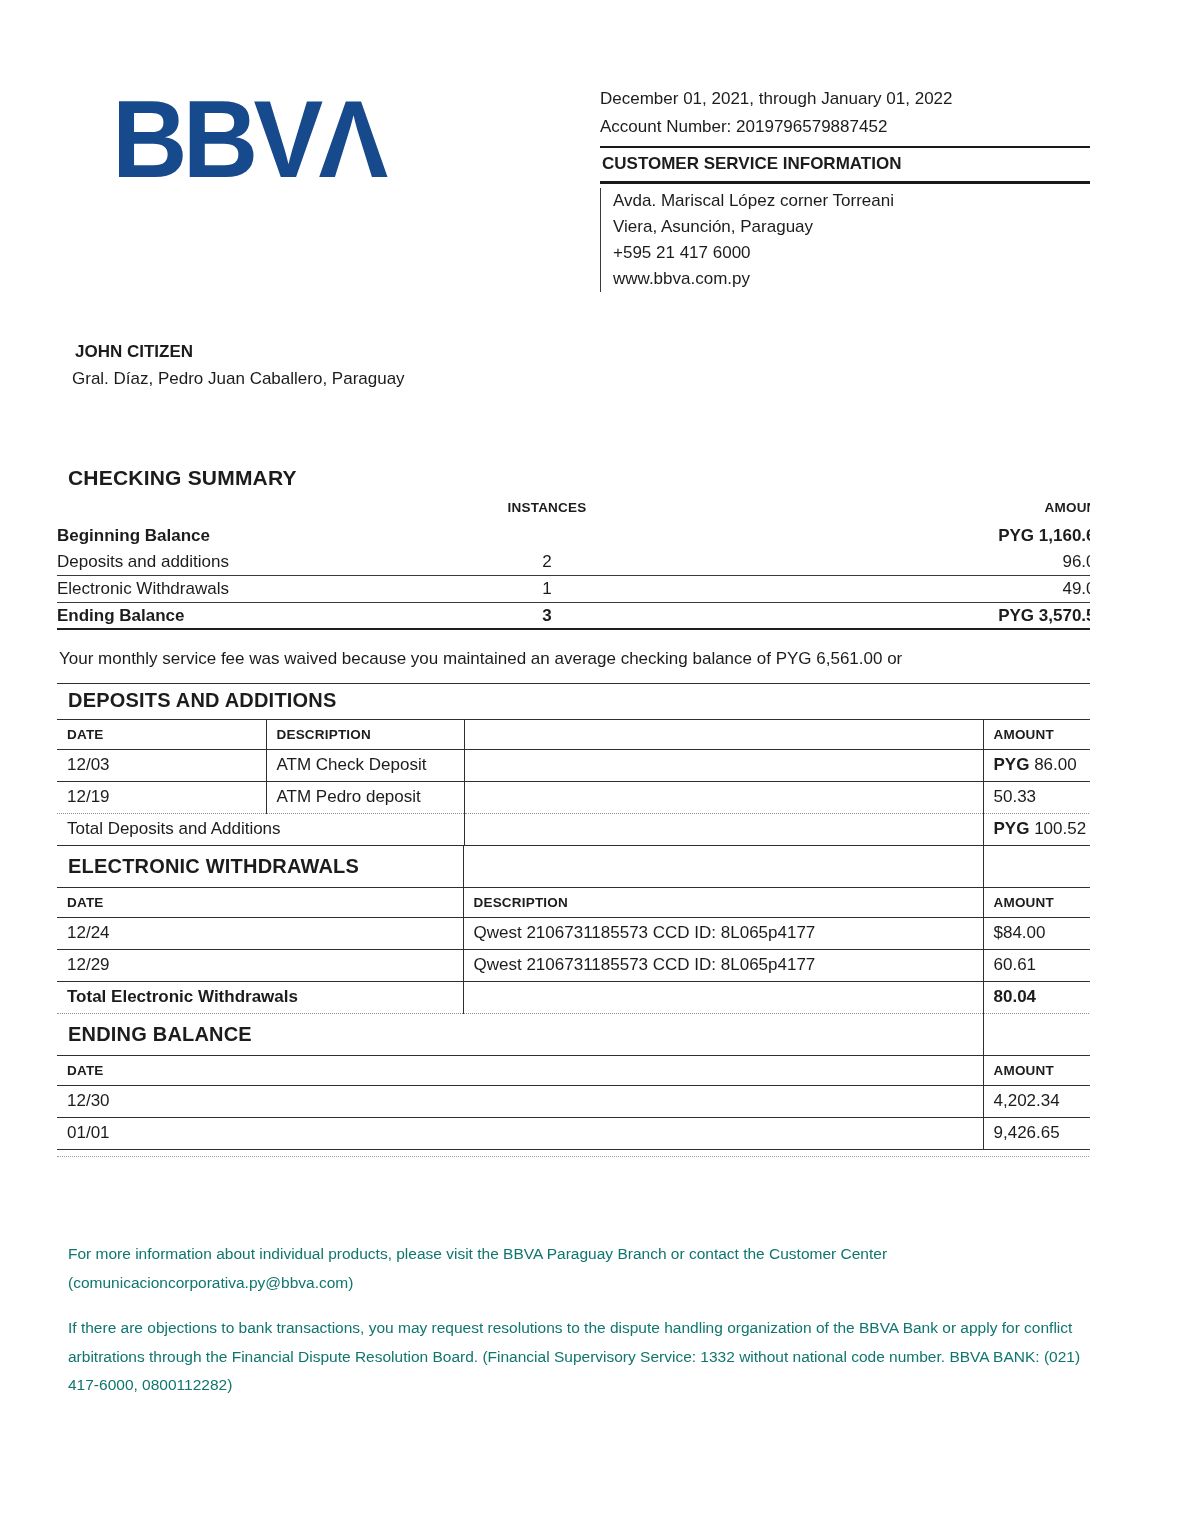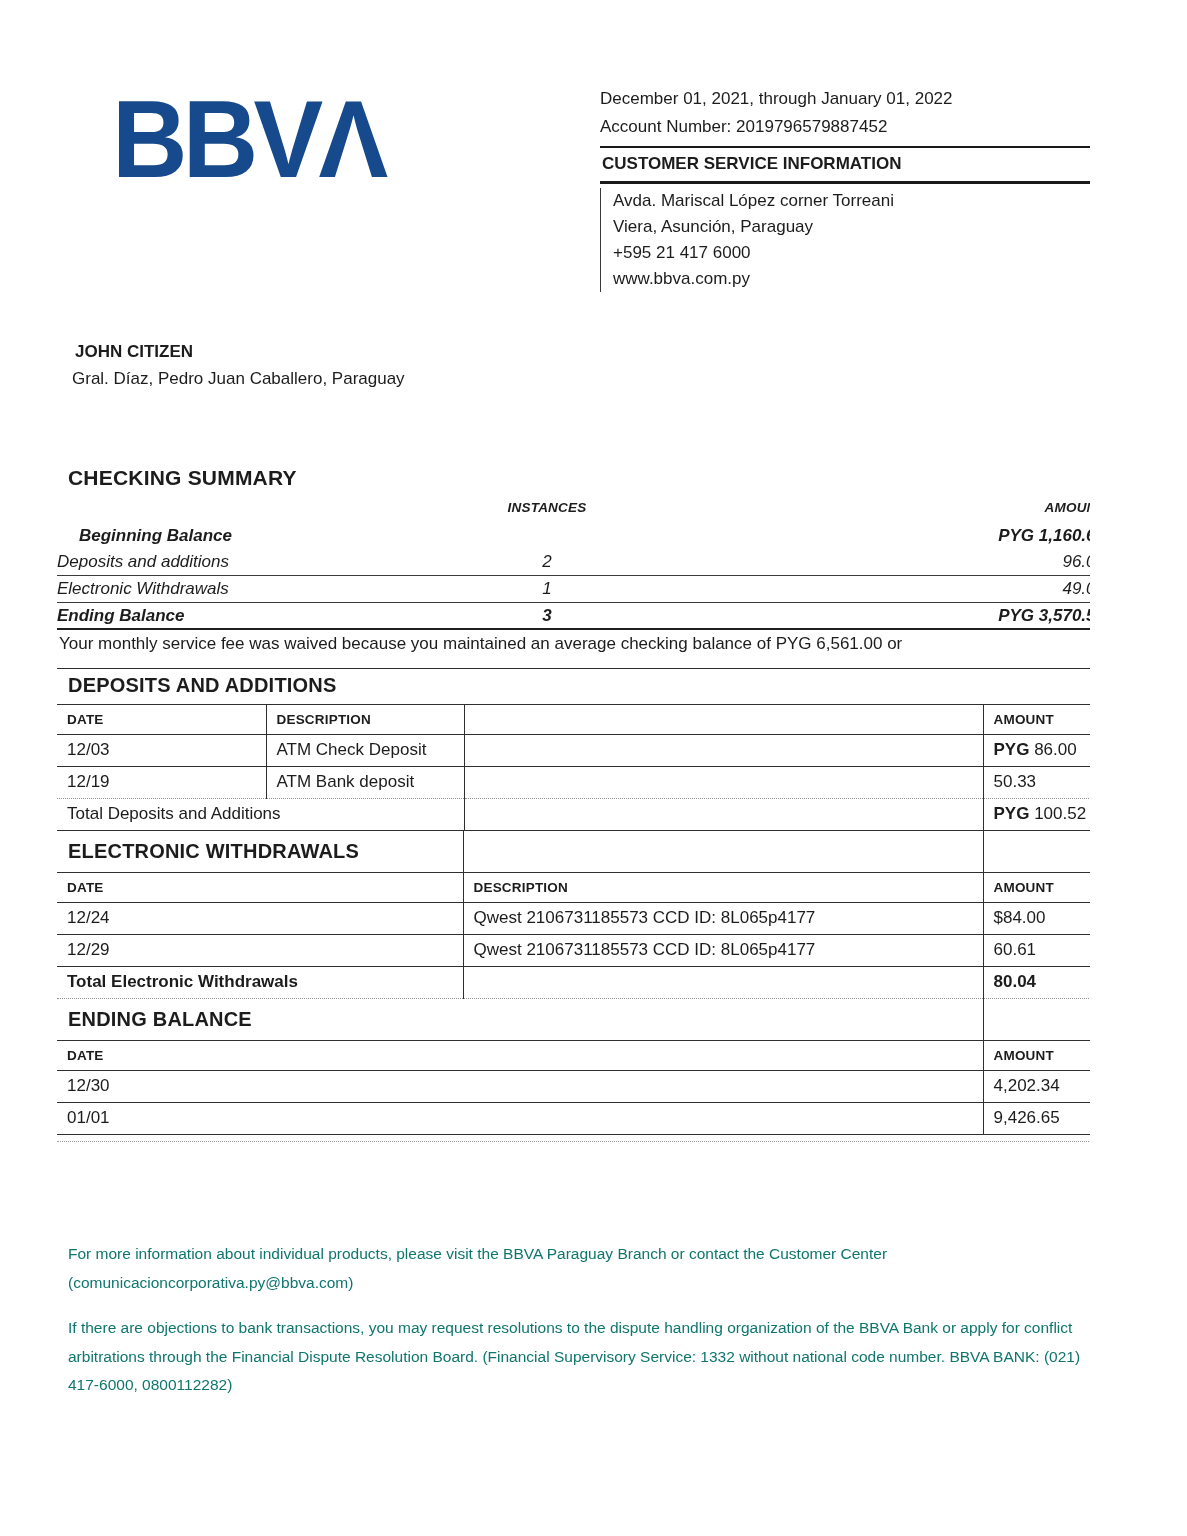--- a/index.html
+++ b/index.html
@@ -44,30 +44,30 @@
   .contact-values { flex: 1; border-left: 1px solid #3a3a3a; padding-left: 12px; line-height: 26px; }
 
   
   .customer { position: absolute; left: 72px; top: 338px; font-size: 17px; line-height: 27px; }
   .customer .name { font-weight: bold; padding-left: 3px; }
 
   
   .content { position: absolute; left: 57px; top: 466px; width: 1050px; }
 
   .summary-title { font-size: 21px; font-weight: bold; padding-left: 11px; letter-spacing: 0.2px; }
-  .sum-grid { display: grid; grid-template-columns: 400px 180px 1fr; align-items: center; font-style: italic; }
+  .sum-grid { display: grid; grid-template-columns: 400px 180px 1fr; align-items: center; }
   .sum-head { margin-top: 10px; font-size: 13.5px; font-weight: bold; letter-spacing: 0.2px; }
   .sum-row { font-size: 17px; height: 27px; }
-  .sum-row.first { margin-top: 7px; margin-left: 22px; }
+  .sum-row.first { margin-top: 7px; }
   .c { text-align: center; }
   .r { text-align: right; padding-right: 2px; }
   .b { font-weight: bold; }
   .line-thin { border-bottom: 1px solid #3a3a3a; }
   .line-thick { border-bottom: 2px solid #1f1f1f; }
-  .note { font-size: 17px; line-height: 28.5px; margin-top: 0; padding-left: 2px; }
+  .note { font-size: 17px; line-height: 28.5px; margin-top: 15px; padding-left: 2px; }
 
   .deposits-head { margin-top: 9px; border-top: 1px solid #2f2f2f; }
   .section-title { font-size: 20px; font-weight: bold; padding: 5px 0 7px 11px; letter-spacing: 0.2px; }
 
   table { border-collapse: collapse; width: 1050px; table-layout: fixed; }
   td { font-size: 17px; padding: 5px 8px 6px 10px; vertical-align: middle; overflow: hidden; white-space: nowrap; }
   td.th { font-size: 13.5px; font-weight: bold; padding-top: 7px; padding-bottom: 7px; letter-spacing: 0.2px; }
   td.title-cell { font-size: 20px; font-weight: bold; padding: 9px 0 9px 11px; letter-spacing: 0.2px; }
   .bt  { border-top: 1px solid #2f2f2f; }
   .bb  { border-bottom: 1px solid #2f2f2f; }
@@ -165,21 +165,21 @@
         <td class="th bt bb bl">AMOUNT</td>
       </tr>
       <tr>
         <td class="bb">12/03</td>
         <td class="bb bl">ATM Check Deposit</td>
         <td class="bb bl"></td>
         <td class="bb bl"><span class="b">PYG</span><span> 86.00</span></td>
       </tr>
       <tr>
         <td class="bbd">12/19</td>
-        <td class="bbd bl">ATM Bank deposit</td>
+        <td class="bbd bl">ATM Pedro deposit</td>
         <td class="bbd bl"></td>
         <td class="bbd bl"><span class="b"></span><span>50.33</span></td>
       </tr>
       <tr>
         <td class="bb" colspan="2">Total Deposits and Additions</td>
         <td class="bb bl"></td>
         <td class="bb bl"><span class="b">PYG</span><span> 100.52</span></td>
       </tr>
     </tbody>
       </table>

